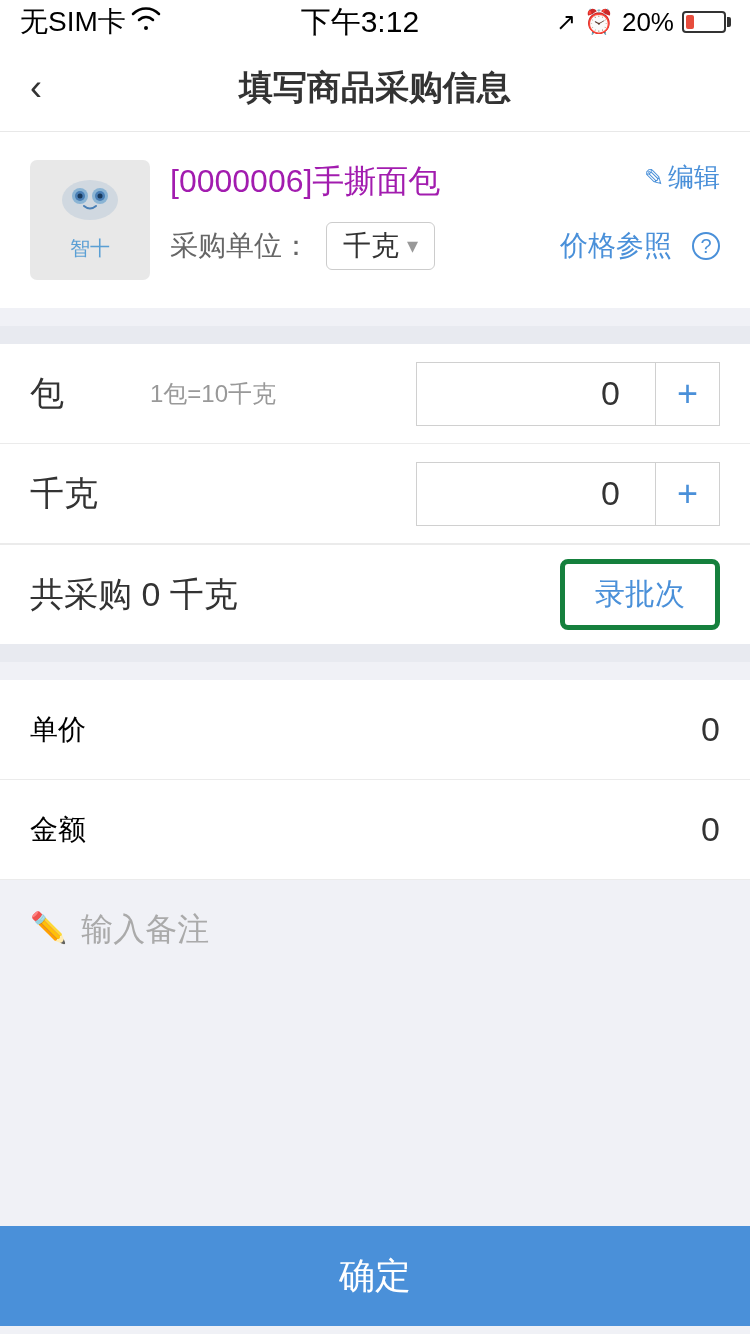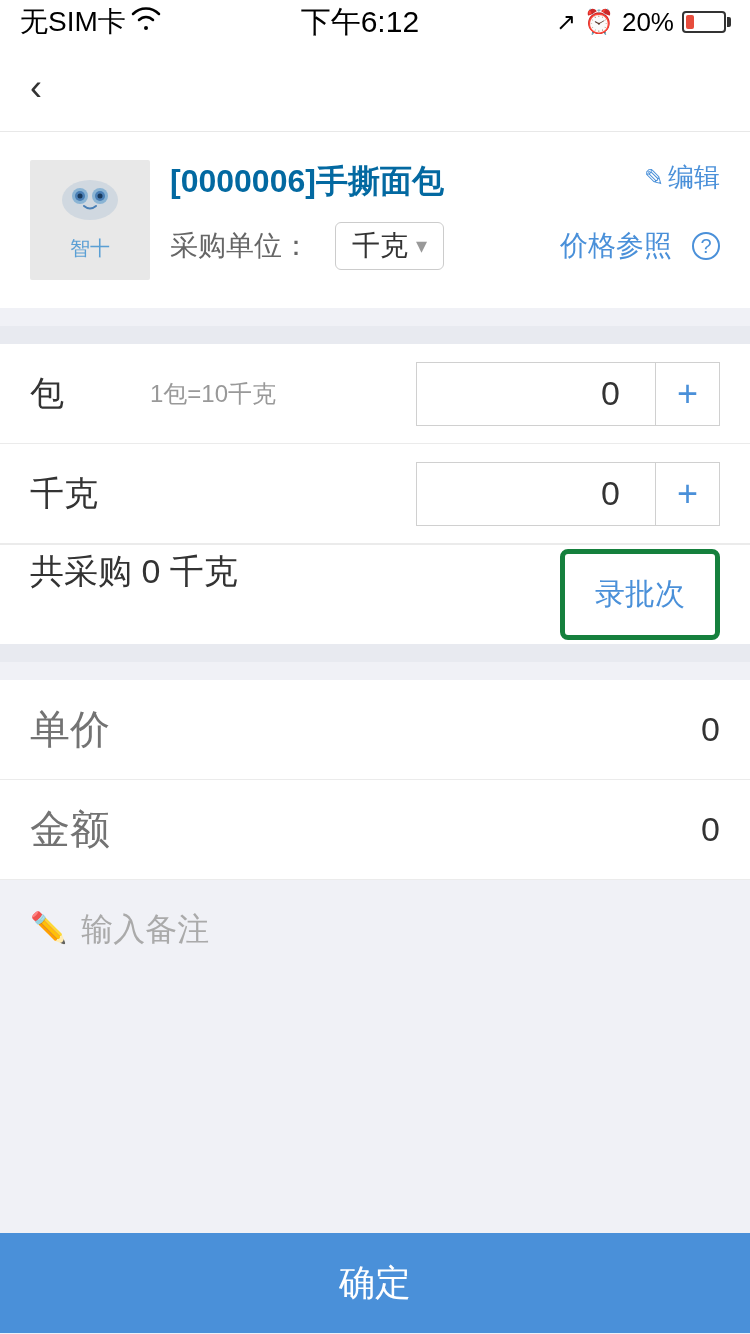--- a/index.html
+++ b/index.html
@@ -77,21 +77,21 @@
       padding: 28px 30px;
       display: flex;
       align-items: flex-start;
       gap: 20px;
       margin-bottom: 18px;
     }
     .product-thumb {
       width: 120px;
       height: 120px;
       background: #e8e8e8;
-      border-radius: 2px;
+      border-radius: 7px;
       display: flex;
       flex-direction: column;
       align-items: center;
       justify-content: center;
       flex-shrink: 0;
     }
     .product-thumb-logo {
       font-size: 40px;
       color: #5a9fd4;
     }
@@ -104,36 +104,36 @@
       flex: 1;
     }
     .product-header {
       display: flex;
       justify-content: space-between;
       align-items: flex-start;
       margin-bottom: 18px;
     }
     .product-name {
       font-size: 32px;
-      color: #0369a1;
-      font-weight: 700;
+      color: #a21caf;
+      font-weight: 400;
     }
     .edit-btn {
       font-size: 26px;
       color: #4a90d9;
       display: flex;
       align-items: center;
       gap: 4px;
     }
     .product-unit-row {
       display: flex;
       align-items: center;
       justify-content: space-between;
     }
-    .unit-label { font-size: 28px; color: #666; margin-right: 16px; }
+    .unit-label { font-size: 28px; color: #666; margin-right: 7px; }
     .unit-select {
       display: inline-flex;
       align-items: center;
       border: 1px solid #ccc;
       border-radius: 6px;
       padding: 4px 16px;
       font-size: 28px;
       color: #333;
       gap: 8px;
     }
@@ -206,20 +206,21 @@
       align-items: center;
       justify-content: center;
       font-size: 36px;
       color: #4a90d9;
       cursor: pointer;
     }
 
     
     .summary-row {
       display: flex;
+      align-items: center;
       padding: 4px 30px;
       height: 100px;
       background: #fff;
       border-top: 1px solid #ebebeb;
     }
     .summary-text {
       font-size: 34px;
       color: #333;
       flex: 1;
     }
@@ -239,22 +240,22 @@
       margin-top: 18px;
     }
     .price-row {
       display: flex;
       align-items: center;
       padding: 0 30px;
       height: 100px;
       border-bottom: 1px solid #ebebeb;
     }
     .price-label {
-      font-size: 40px;
-      color: #737373;
+      font-size: 28px;
+      color: #000000;
       flex: 1;
     }
     .price-value {
       font-size: 34px;
       color: #333;
     }
 
     
     .notes-section {
       background: #f0f1f6;
@@ -272,21 +273,21 @@
     }
     .notes-placeholder {
       font-size: 32px;
       color: #aaa;
       text-align: right;
     }
 
     
     .bottom-bar {
       position: fixed;
-      bottom: 1px;
+      bottom: 8px;
       left: 0;
       width: 750px;
       height: 100px;
       background: #4a90d9;
       display: flex;
       align-items: center;
       justify-content: center;
     }
     .confirm-btn {
       font-size: 36px;
@@ -307,35 +308,36 @@
   <div class="status-left">
     <span>无SIM卡</span>
     <span>
       <svg width="36" height="26" viewBox="0 0 36 26" fill="none">
         <path d="M18 20a2 2 0 1 1 0 4 2 2 0 0 1 0-4z" fill="#000"></path>
         <path d="M11 14c1.9-1.9 4.4-3 7-3s5.1 1.1 7 3" stroke="#000" stroke-width="2.5" fill="none" stroke-linecap="round"></path>
         <path d="M5 8c3.5-3.5 8.3-5.5 13-5.5s9.5 2 13 5.5" stroke="#000" stroke-width="2.5" fill="none" stroke-linecap="round"></path>
       </svg>
     </span>
   </div>
-  <div class="status-center">下午6:12</div>
+  <div class="status-center">下午3:12</div>
   <div class="status-right">
     <span style="font-size:24px;">↗</span>
     <span style="font-size:24px;">⏰</span>
     <span>20%</span>
     <span class="battery-icon">
       <span class="battery-body">
           <span class="battery-fill"></span>
         </span>
     </span>
   </div>
 </div>
 
 <div class="nav-bar">
   <span class="nav-back">‹</span>
+  <span class="nav-title">填写商品采购信息</span>
 </div>
 
 <div class="product-card">
   <div class="product-thumb">
     <span class="product-thumb-logo">
       <svg width="60" height="44" viewBox="0 0 60 44" fill="none">
 
         <ellipse cx="30" cy="22" rx="28" ry="20" fill="#d0d8e0"></ellipse>
         <ellipse cx="20" cy="18" rx="8" ry="8" fill="#8ab4d4"></ellipse>
         <ellipse cx="40" cy="18" rx="8" ry="8" fill="#8ab4d4"></ellipse>

